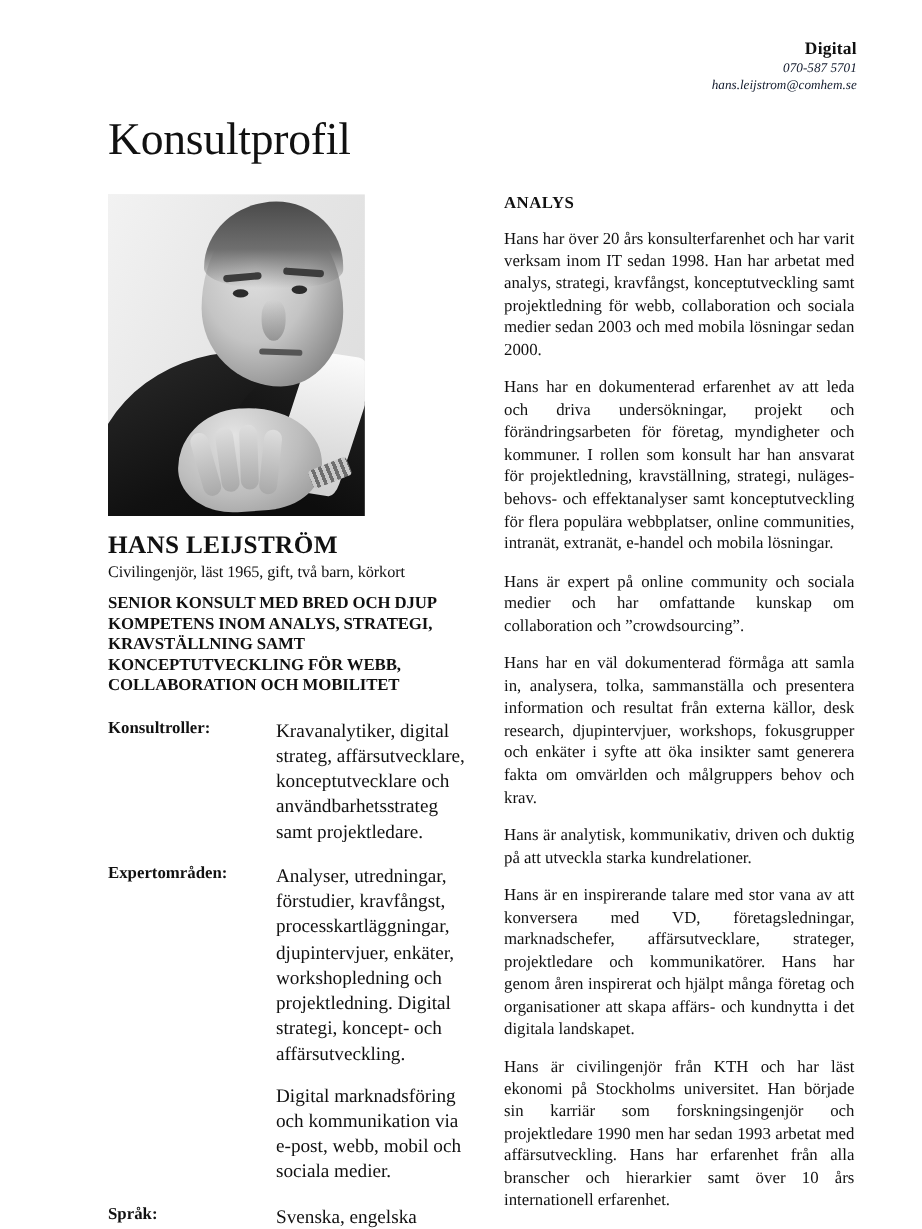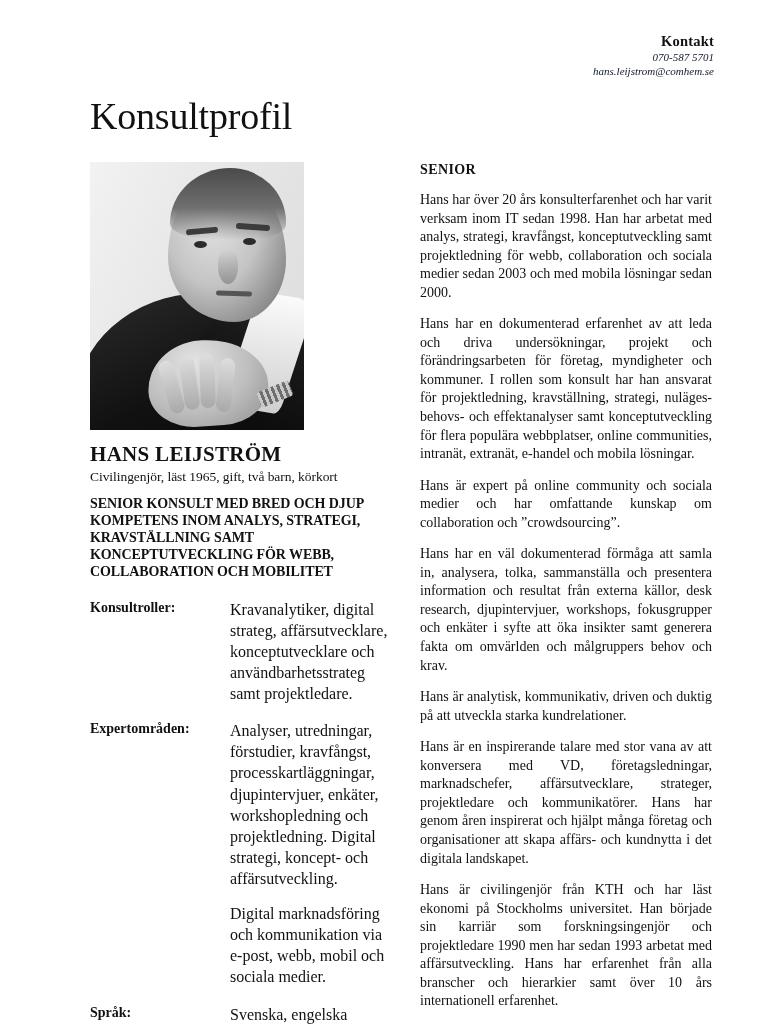--- a/index.html
+++ b/index.html
@@ -247,21 +247,21 @@
     hyphens: none;
   }
   .profile-p:last-child { margin-bottom: 0; }
 </style>
 </head>
 <body>
 
 <div class="page">
 
   <div class="contact">
-    <div class="contact-title">Kontakt</div>
+    <div class="contact-title">Digital</div>
     <div class="contact-phone">070-587 5701</div>
     <div class="contact-email">hans.leijstrom@comhem.se</div>
   </div>
 
   <div class="doc-title">Konsultprofil</div>
 
   <div class="left-col">
 
     <div class="photo">
       <div class="ph-bg"></div>
@@ -309,21 +309,21 @@
         <div class="attr-label">Språk:</div>
         <div class="attr-value">
           <p>Svenska, engelska</p>
         </div>
       </div>
 
     </div>
   </div>
 
   <div class="right-col">
-    <div class="section-title">SENIOR</div>
+    <div class="section-title">ANALYS</div>
     <p class="profile-p">Hans har över 20 års konsulterfarenhet och har varit verksam inom IT sedan 1998. Han har arbetat med analys, strategi, kravfångst, konceptutveckling samt projektledning för webb, collaboration och sociala medier sedan 2003 och med mobila lösningar sedan 2000.</p>
     <p class="profile-p">Hans har en dokumenterad erfarenhet av att leda och driva undersökningar, projekt och förändringsarbeten för företag, myndigheter och kommuner. I rollen som konsult har han ansvarat för projektledning, kravställning, strategi, nuläges- behovs- och effektanalyser samt konceptutveckling för flera populära webbplatser, online communities, intranät, extranät, e-handel och mobila lösningar.</p>
     <p class="profile-p">Hans är expert på online community och sociala medier och har omfattande kunskap om collaboration och ”crowdsourcing”.</p>
     <p class="profile-p">Hans har en väl dokumenterad förmåga att samla in, analysera, tolka, sammanställa och presentera information och resultat från externa källor, desk research, djupintervjuer, workshops, fokusgrupper och enkäter i syfte att öka insikter samt generera fakta om omvärlden och målgruppers behov och krav.</p>
     <p class="profile-p">Hans är analytisk, kommunikativ, driven och duktig på att utveckla starka kundrelationer.</p>
     <p class="profile-p">Hans är en inspirerande talare med stor vana av att konversera med VD, företagsledningar, marknadschefer, affärsutvecklare, strateger, projektledare och kommunikatörer. Hans har genom åren inspirerat och hjälpt många företag och organisationer att skapa affärs- och kundnytta i det digitala landskapet.</p>
     <p class="profile-p">Hans är civilingenjör från KTH och har läst ekonomi på Stockholms universitet. Han började sin karriär som forskningsingenjör och projektledare 1990 men har sedan 1993 arbetat med affärsutveckling. Hans har erfarenhet från alla branscher och hierarkier samt över 10 års internationell erfarenhet.</p>
   </div>
 
 </div>

